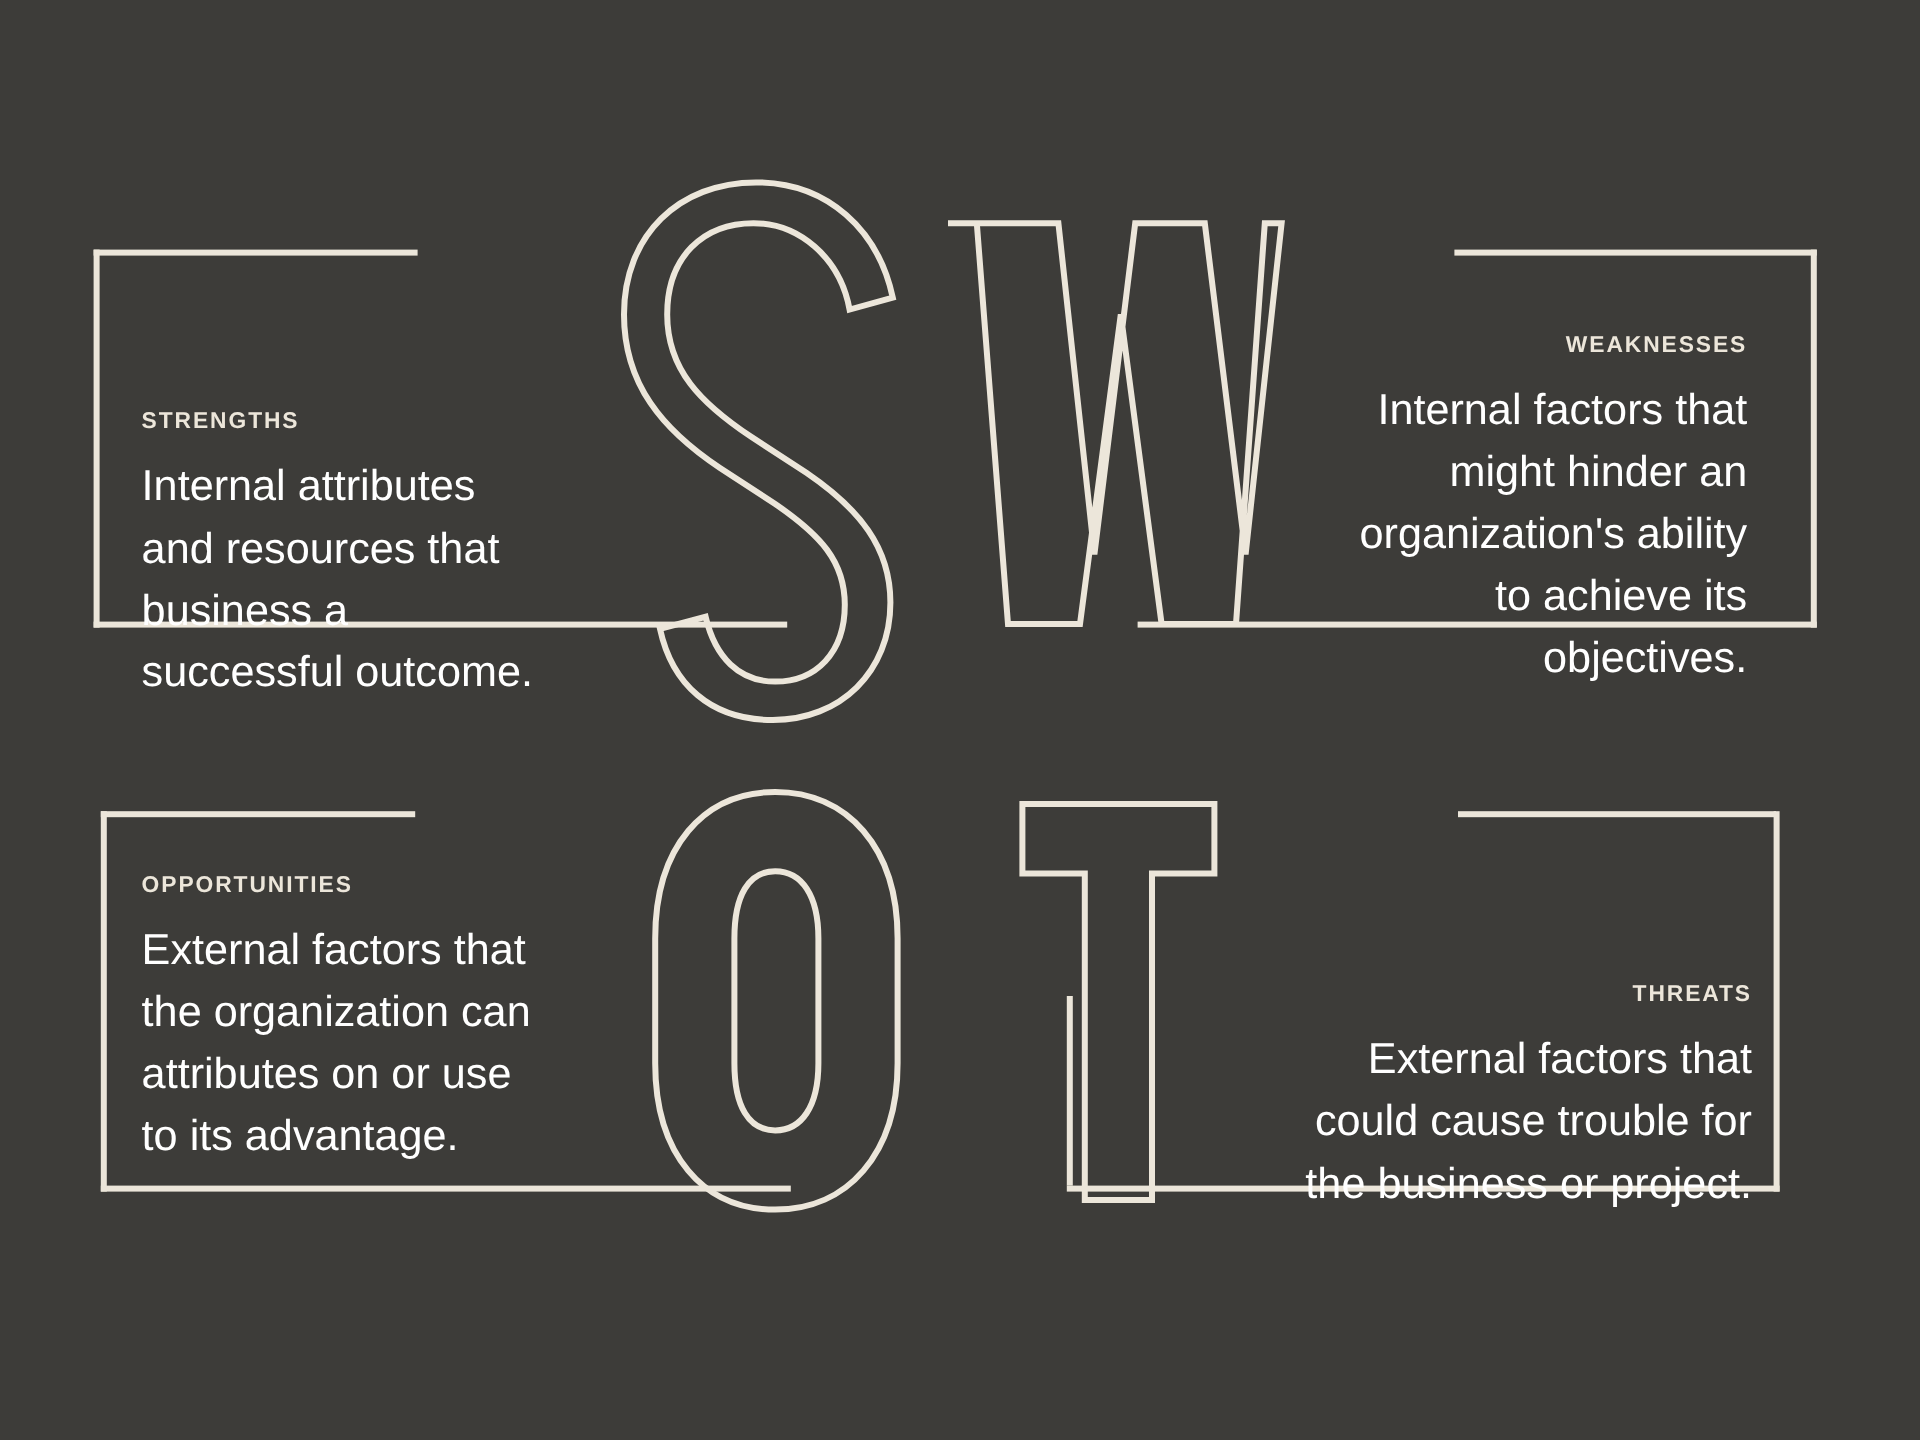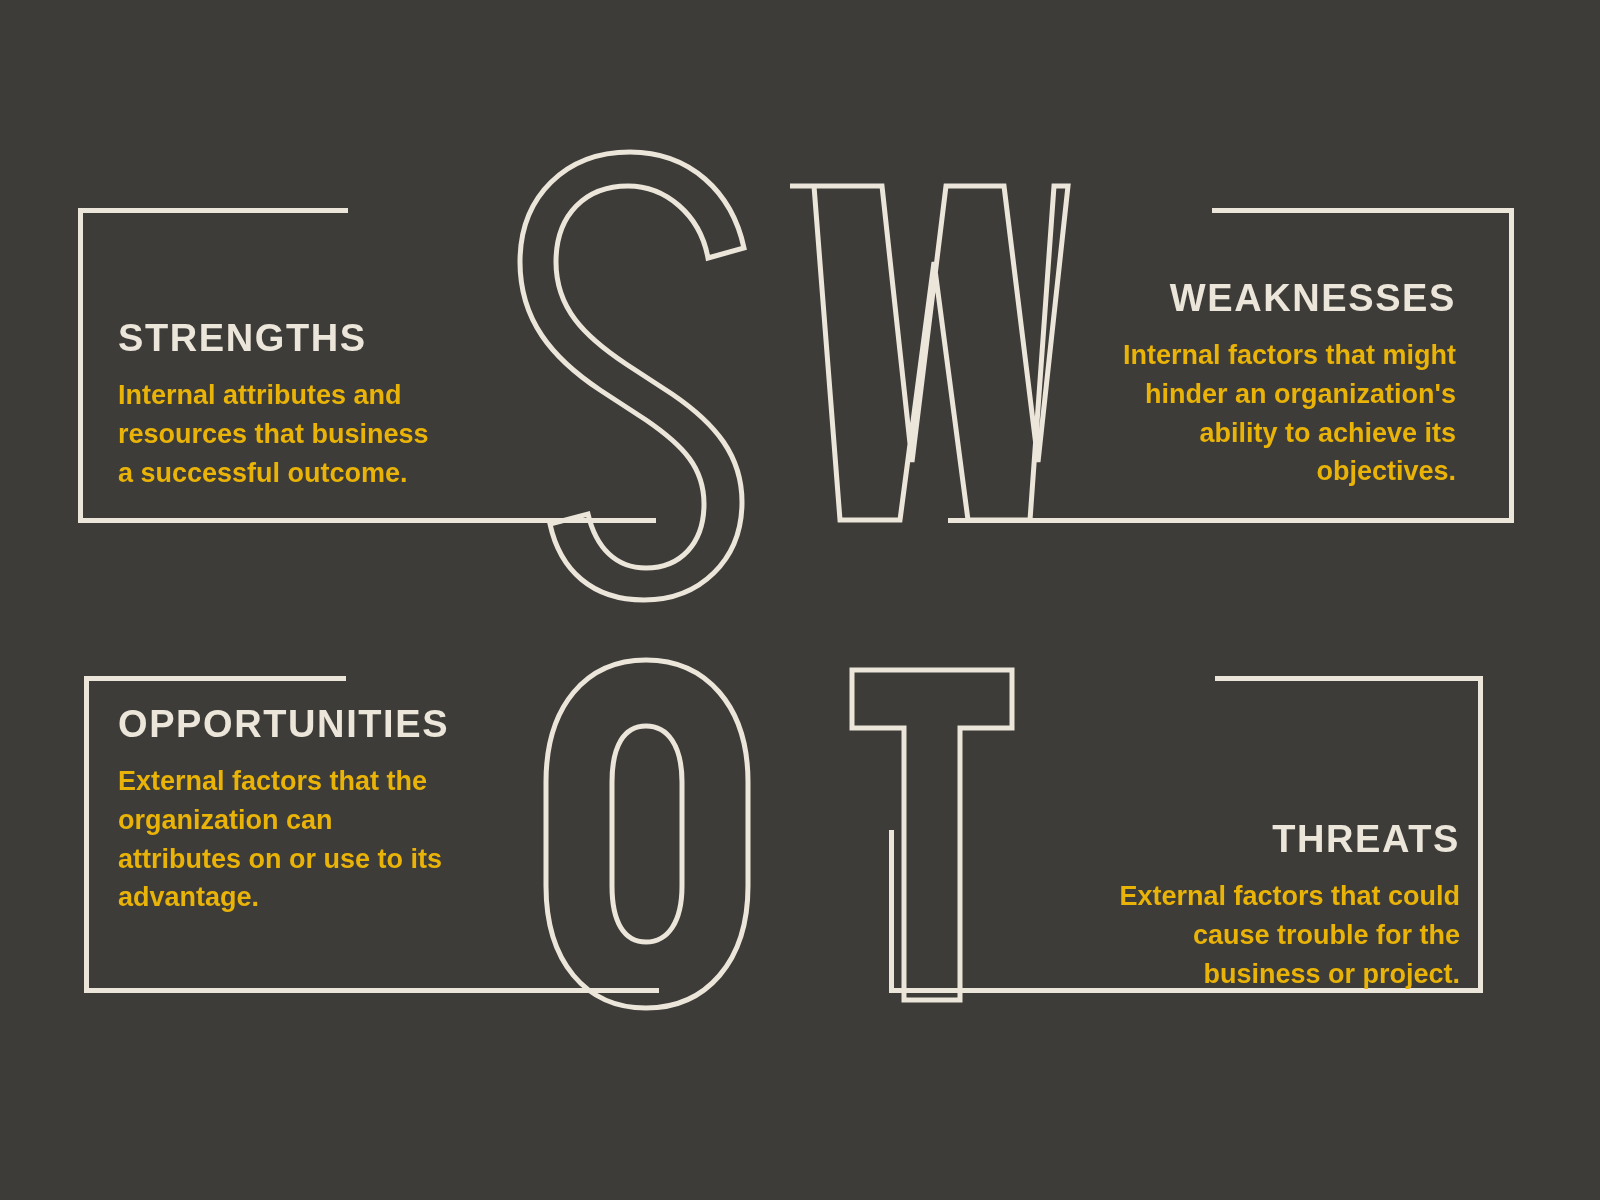--- a/index.html
+++ b/index.html
@@ -51,36 +51,36 @@
   }
   .bar.h { height: 5px; }
   .bar.v { width: 5px; }
 
   
   .panel {
     position: absolute;
   }
 
   .panel h2 {
-    font-size: 38px;
+    font-size: 19px;
     font-weight: bold;
     letter-spacing: 1.6px;
     color: #ece6da;
     line-height: 1.1;
     margin-bottom: 16px;
   }
 
   .panel p {
-    font-size: 27px;
-    font-weight: 700;
-    color: #eab308;
+    font-size: 36px;
+    font-weight: 400;
+    color: #ffffff;
     line-height: 1.44;
   }
 
-  .align-left  { text-align: left; }
+  .align-left  { text-align: left; margin-top: 24px; }
   .align-right { text-align: right; }
 
   
   #panel-strengths      { left: 118px;  top: 318px;  width: 330px; }
   #panel-weaknesses     { left: 1122px; top: 278px;  width: 334px; }
   #panel-opportunities  { left: 118px;  top: 704px;  width: 340px; }
   #panel-threats        { left: 1078px; top: 819px;  width: 382px; }
 </style>
 </head>
 <body>

